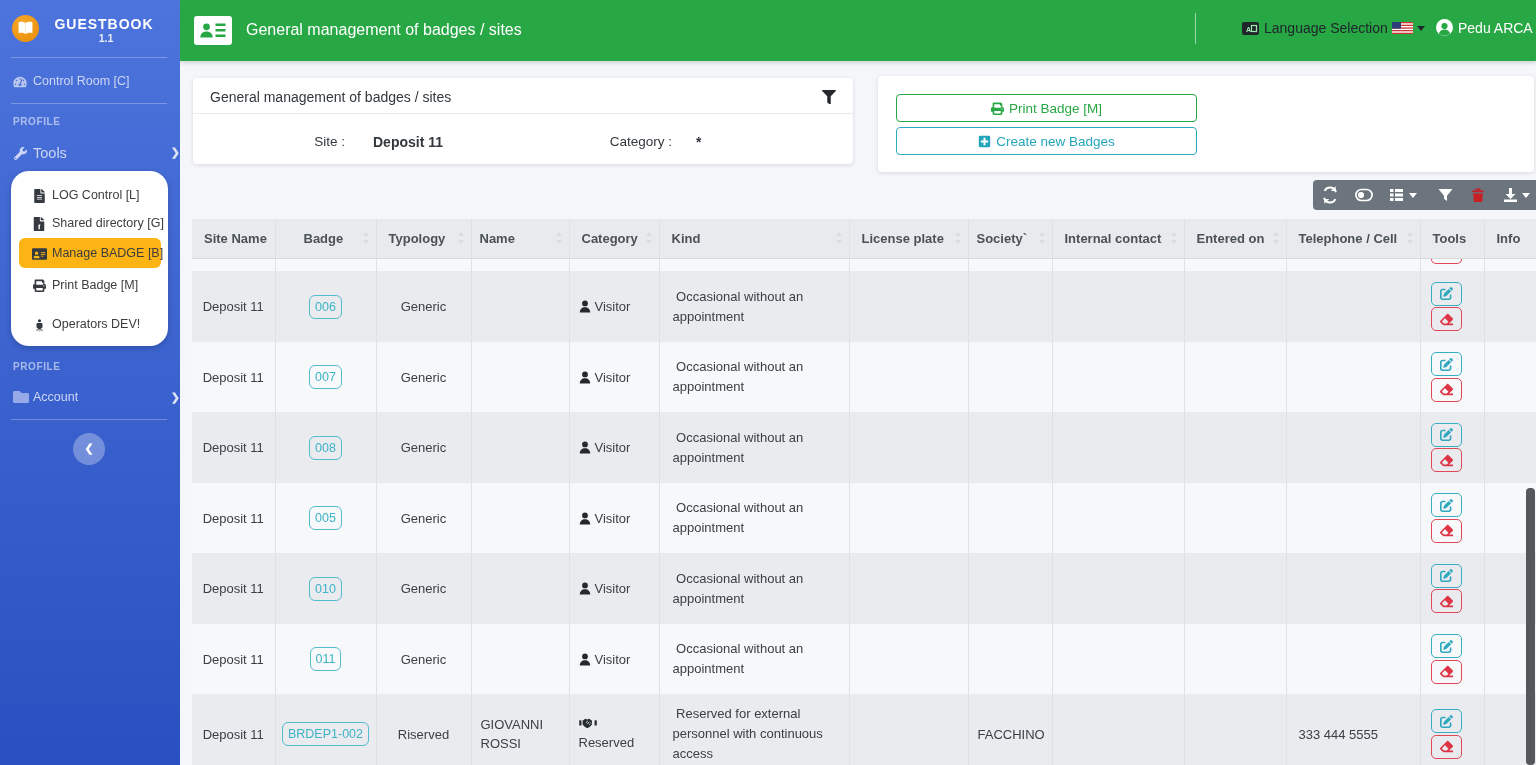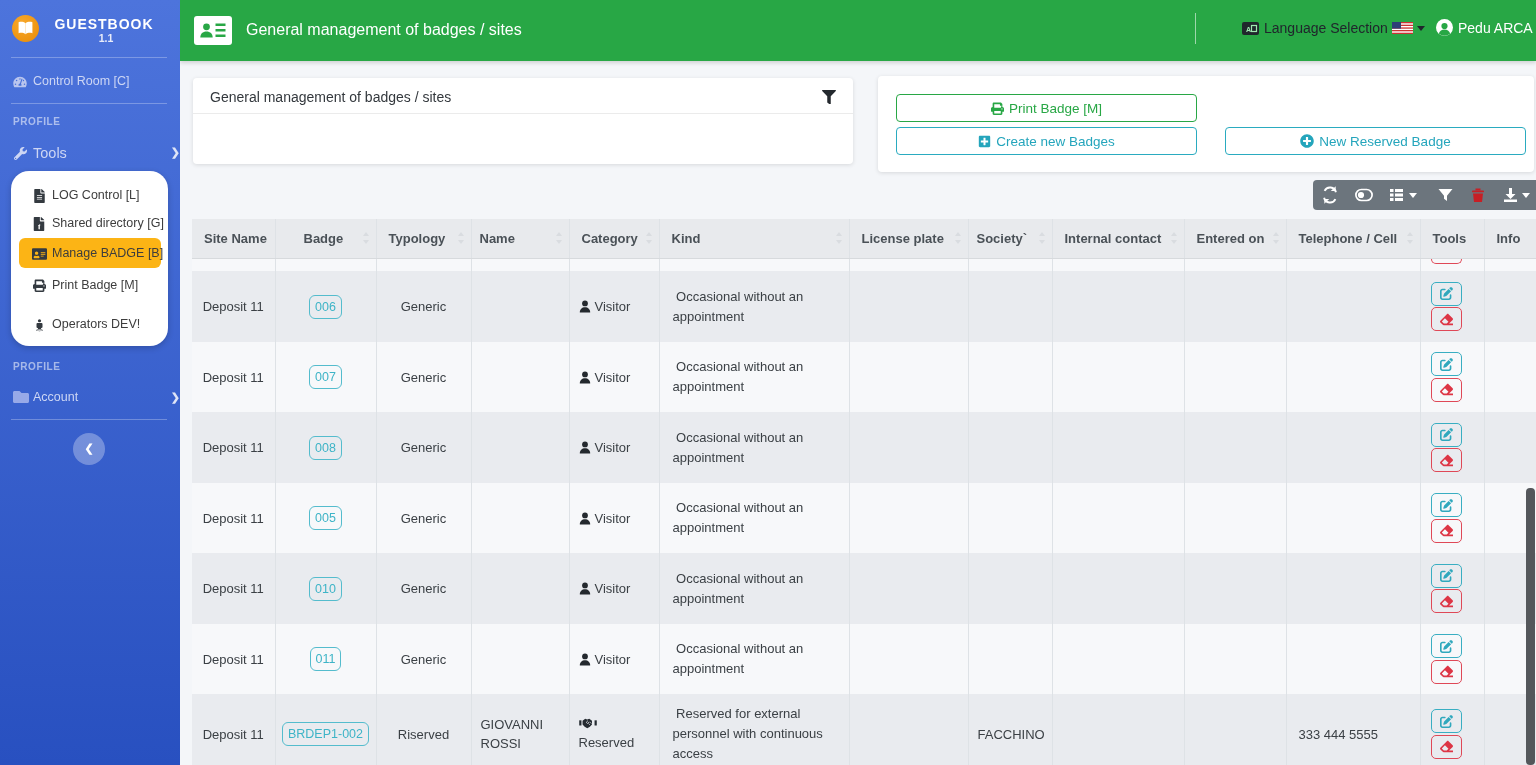--- a/index.html
+++ b/index.html
@@ -163,35 +163,37 @@
   <div id="collbtn">❮</div>
 </div>
 
 <div class="card" id="card1">
   <div class="hd">
         <span>General management of badges / sites</span>
     <svg width="14" height="14" viewBox="0 0 512 512" style="position:absolute;right:17px;top:12px">
           <path fill="#24292e" d="M488 0H24C3 0-8 26 7 41l185 185v222c0 8 4 15 10 20l80 56c16 11 38 0 38-20V226L505 41c15-15 4-41-17-41z"></path>
         </svg>
   </div>
+  <div class="bd">
+    <span style="position:absolute;left:0;width:152px;top:20px;text-align:right">Site :</span>
+    <b style="position:absolute;left:180px;top:20px;font-size:14px">Deposit 11</b>
+    <span style="position:absolute;left:300px;width:179px;top:20px;text-align:right">Category :</span>
+    <b style="position:absolute;left:503px;top:20px;font-size:14px">*</b>
+  </div>
 </div>
 
 <div class="card" id="card2">
   <div class="btn green" style="left:18px;top:18px;width:301px;height:28px;line-height:27px">
     <svg width="13" height="13" viewBox="0 0 512 512" style="vertical-align:-2px;margin-right:5px">
           <path fill="#28a745" d="M448 192V77l-45-45c-8-8-19-12-30-12H112C85 20 64 41 64 68v124c-35 0-64 29-64 64v112c0 9 7 16 16 16h48v80c0 27 21 48 48 48h288c27 0 48-21 48-48v-80h48c9 0 16-7 16-16V256c0-35-29-64-64-64zm-64 256H128v-96h256zm0-224H128V84h224v40c0 13 11 24 24 24h40zm48 72c-13 0-24-11-24-24s11-24 24-24 24 11 24 24-11 24-24 24z"></path>
         </svg>Print Badge [M]</div>
   <div class="btn teal" style="left:18px;top:51px;width:301px;height:28px;line-height:27px">
     <svg width="13" height="13" viewBox="0 0 448 512" style="vertical-align:-2px;margin-right:5px">
           <path fill="#24a5bc" d="M400 32H48C21 32 0 53 0 80v352c0 27 21 48 48 48h352c27 0 48-21 48-48V80c0-27-21-48-48-48zm-32 252c0 7-5 12-12 12h-92v92c0 7-5 12-12 12h-56c-7 0-12-5-12-12v-92H92c-7 0-12-5-12-12v-56c0-7 5-12 12-12h92v-92c0-7 5-12 12-12h56c7 0 12 5 12 12v92h92c7 0 12 5 12 12z"></path>
         </svg>Create new Badges</div>
-  <div class="btn teal" style="left:347px;top:51px;width:301px;height:28px;line-height:27px">
-    <svg width="14" height="14" viewBox="0 0 512 512" style="vertical-align:-2px;margin-right:5px">
-          <path fill="#24a5bc" d="M256 8C119 8 8 119 8 256s111 248 248 248 248-111 248-248S393 8 256 8zm144 276c0 7-5 12-12 12h-92v92c0 7-5 12-12 12h-56c-7 0-12-5-12-12v-92H124c-7 0-12-5-12-12v-56c0-7 5-12 12-12h92v-92c0-7 5-12 12-12h56c7 0 12 5 12 12v92h92c7 0 12 5 12 12z"></path>
-        </svg>New Reserved Badge</div>
 </div>
 
 <div id="gridtb">
   <svg class="gico" style="left:8px" width="18" height="30" viewBox="0 0 18 30">
         <g fill="none" stroke="#fff" stroke-width="1.9">
           <path d="M14.9 12.2A6 6 0 0 0 3.6 10.9"></path>
           <path d="M3.1 17.8a6 6 0 0 0 11.3 1.3"></path>
         </g>
         <path d="M14.7 6.2v4.9h-4.9z" fill="#fff"></path>
         <path d="M3.3 23.8v-4.9h4.9z" fill="#fff"></path>

